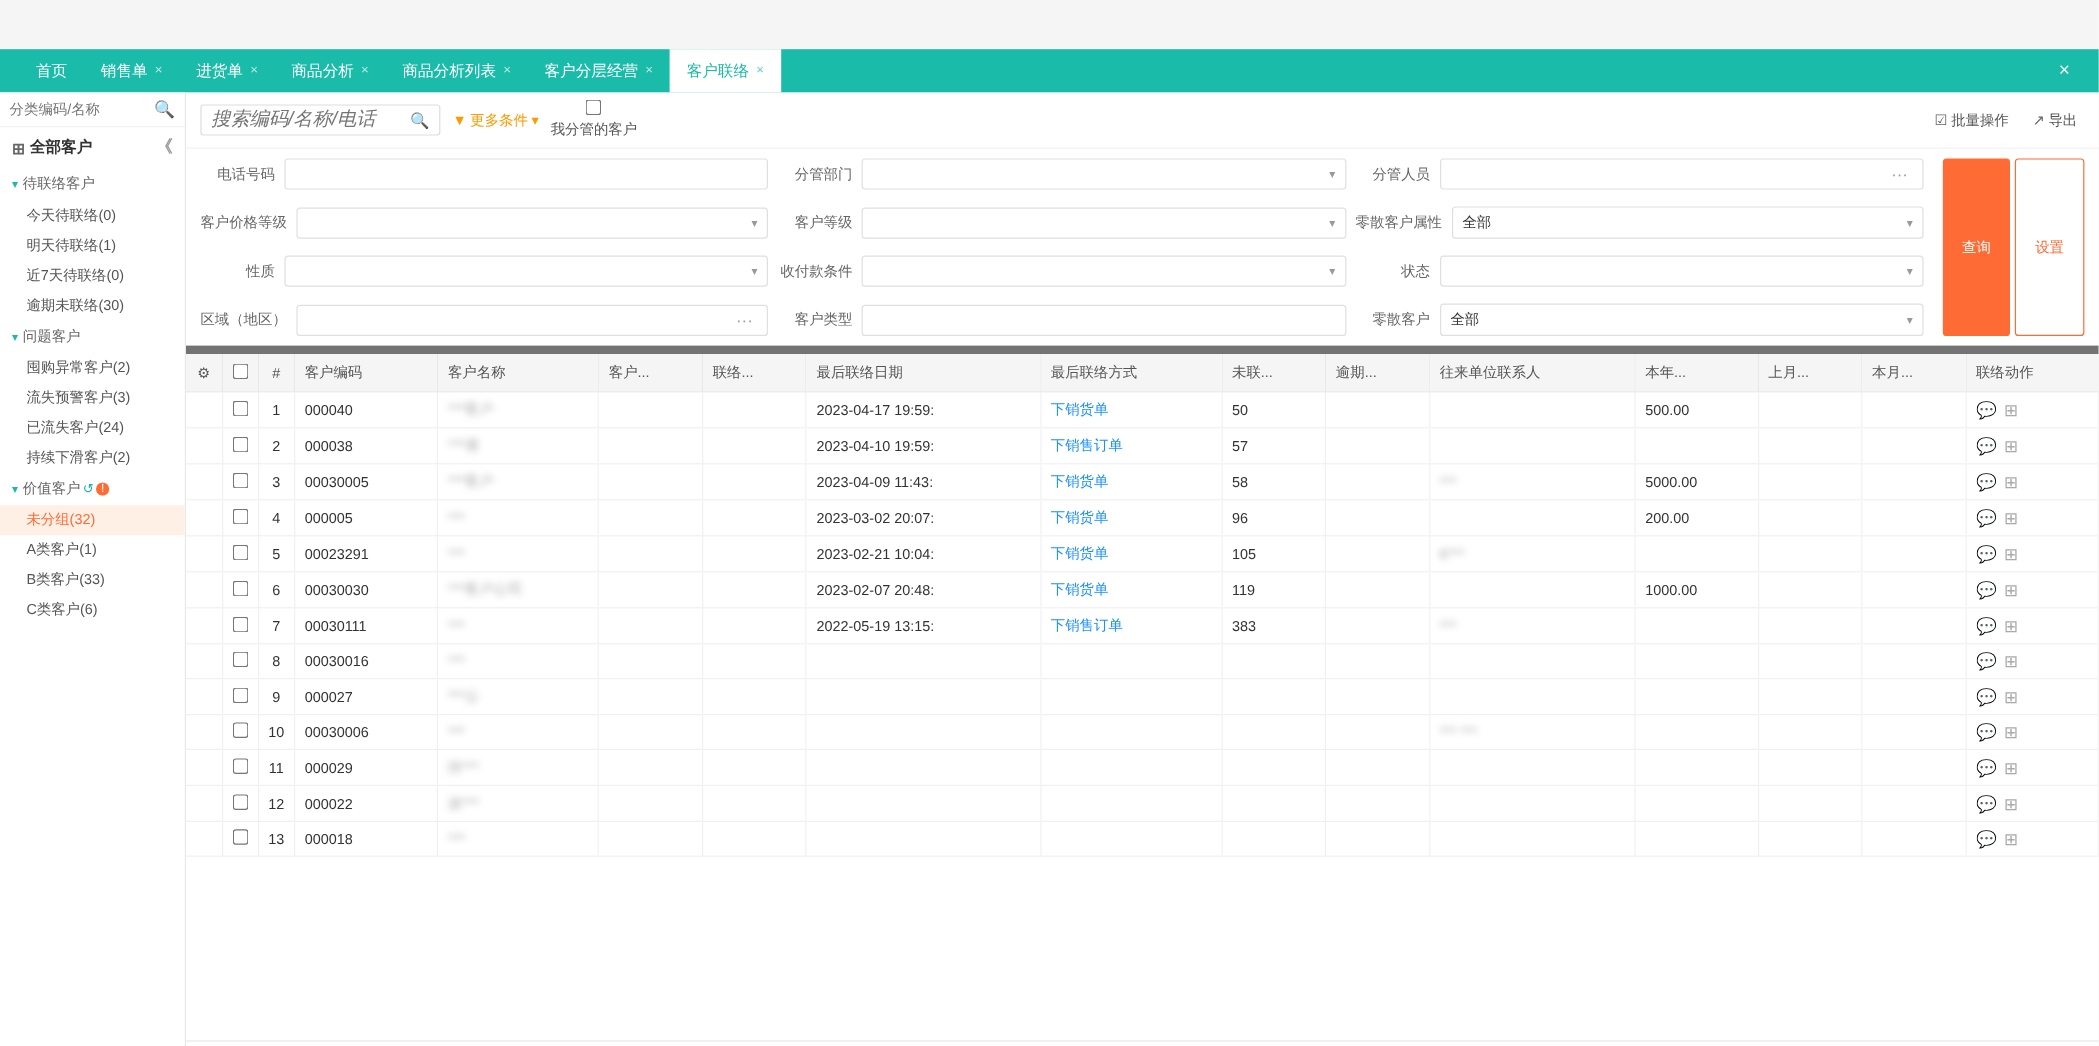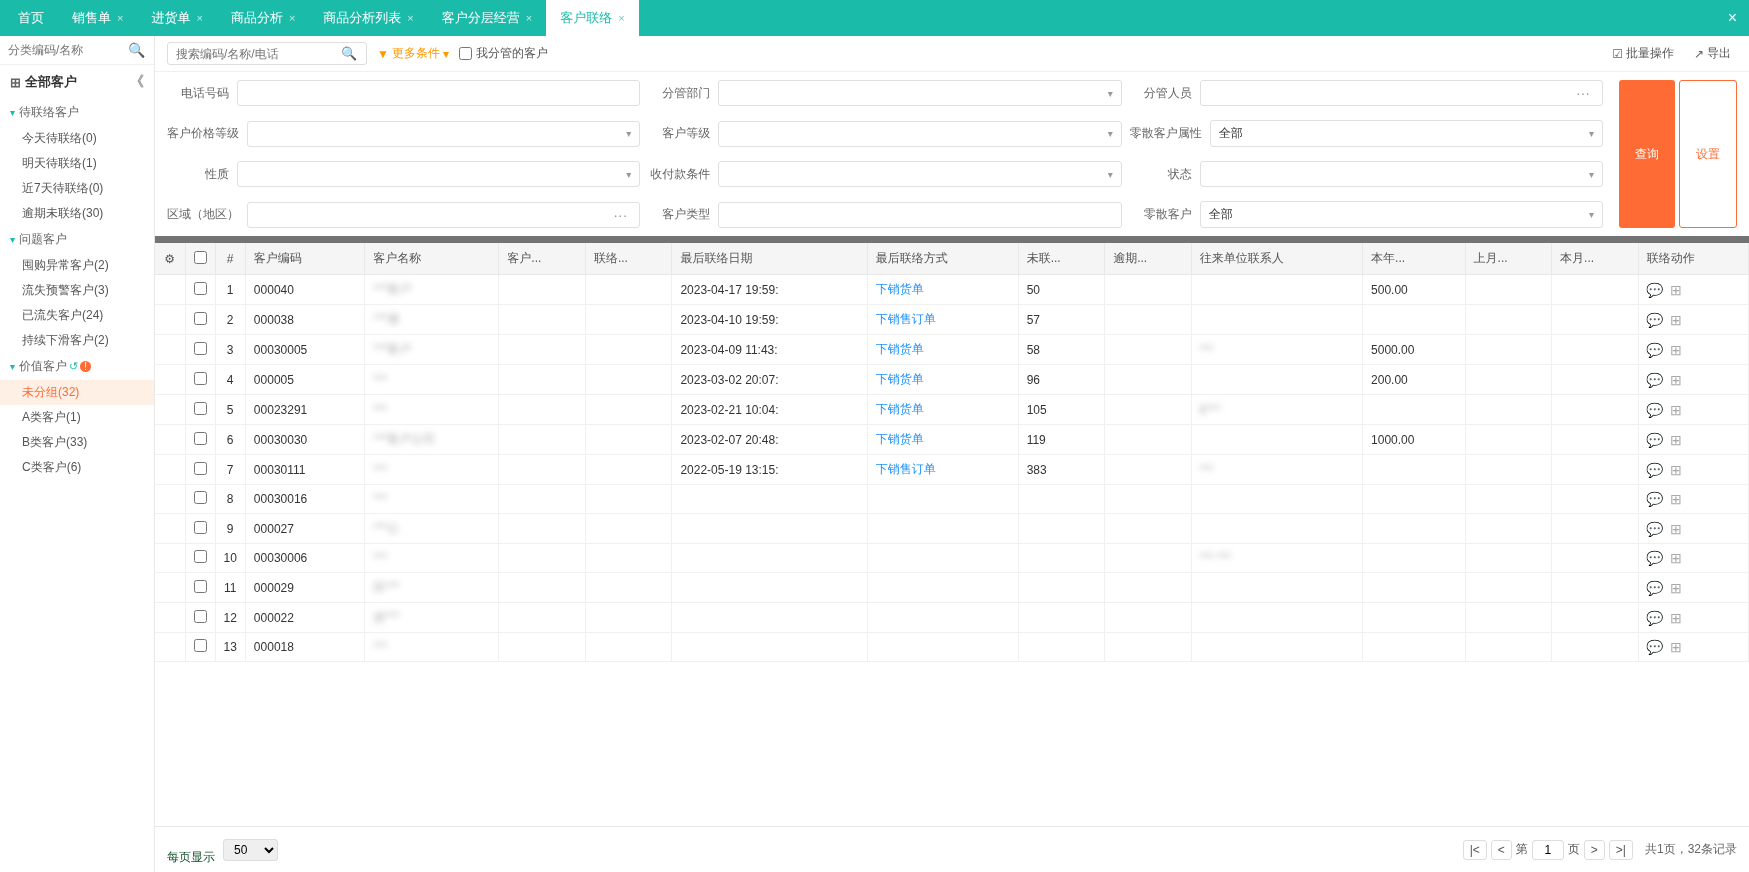--- a/index.html
+++ b/index.html
@@ -4,21 +4,22 @@
   <style>
     * { box-sizing: border-box; margin: 0; padding: 0; }
     body { font-family: 'Microsoft YaHei', Arial, sans-serif; font-size: 12px; background: #f5f5f5; color: #333; }
 
     
     .top-nav {
       display: flex;
       align-items: center;
       background: #1bbbaa;
       height: 36px;
-      padding: 0 4px;
+      padding: 0 16px;
+      margin-top: 41px;
     }
     .top-nav .nav-item {
       display: flex;
       align-items: center;
       padding: 0 14px;
       height: 36px;
       color: #fff;
       cursor: pointer;
       font-size: 13px;
       white-space: nowrap;
@@ -138,40 +139,42 @@
       display: flex;
       align-items: center;
       border: 1px solid #ddd;
       border-radius: 3px;
       padding: 3px 8px;
       width: 200px;
     }
     .search-box input {
       border: none;
       outline: none;
-      font-size: 12px;
+      font-size: 16px;
       width: 100%;
       color: #4d7c0f;
+      font-style: italic;
     }
     .search-icon { color: #1bbbaa; cursor: pointer; font-size: 13px; }
     .filter-btn {
       color: #ff9900;
       cursor: pointer;
       display: flex;
       align-items: center;
       gap: 3px;
       font-size: 12px;
     }
     .filter-checkbox {
       display: flex;
       align-items: center;
       gap: 4px;
       font-size: 12px;
       color: #555;
       cursor: pointer;
+      flex-direction: column;
     }
     .filter-checkbox input { cursor: pointer; }
     .toolbar-right {
       margin-left: auto;
       display: flex;
       gap: 8px;
     }
     .toolbar-btn {
       display: flex;
       align-items: center;

